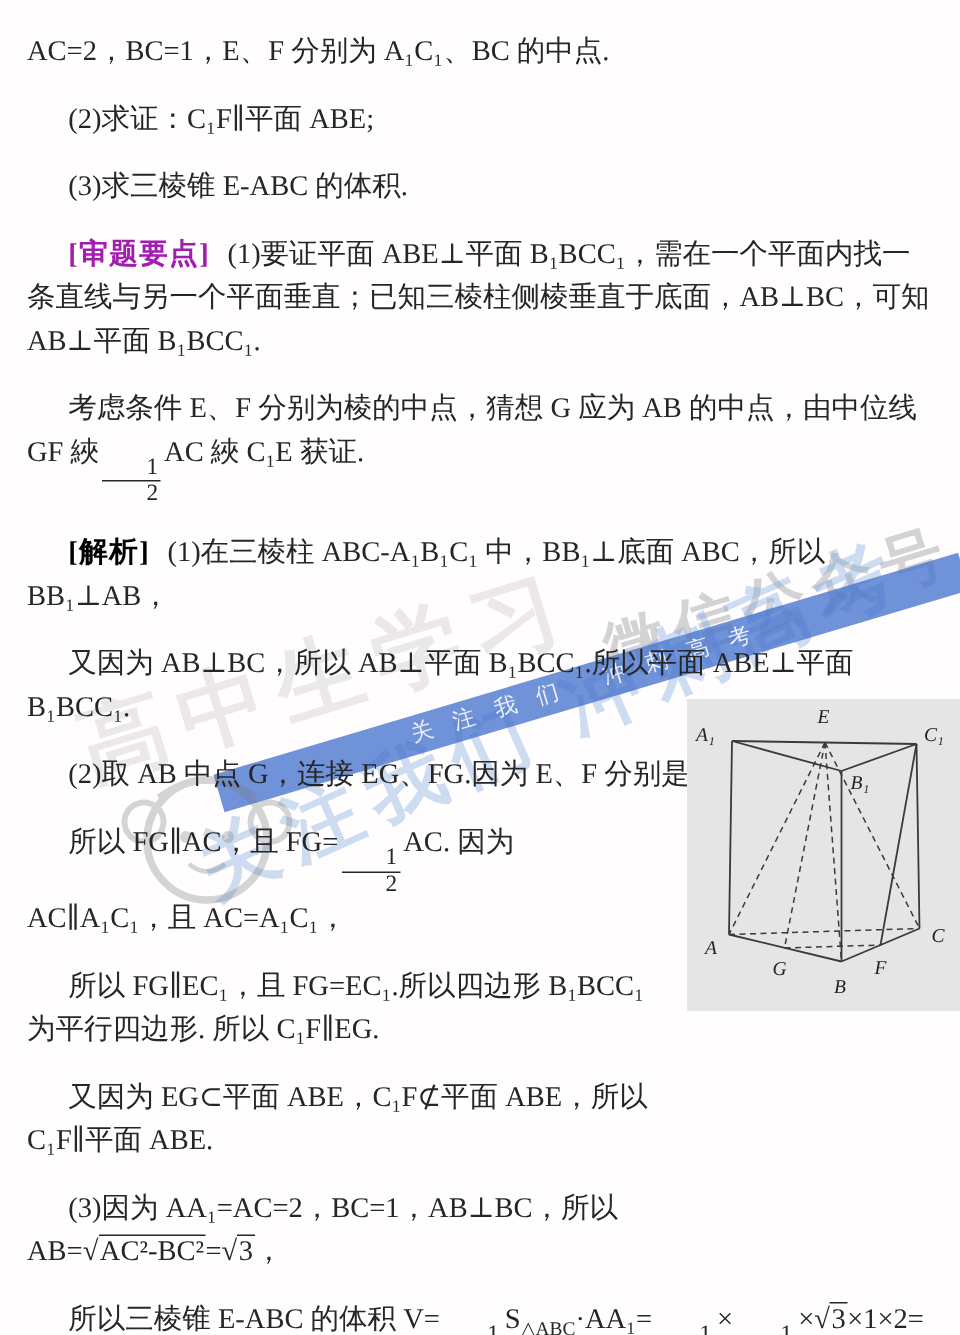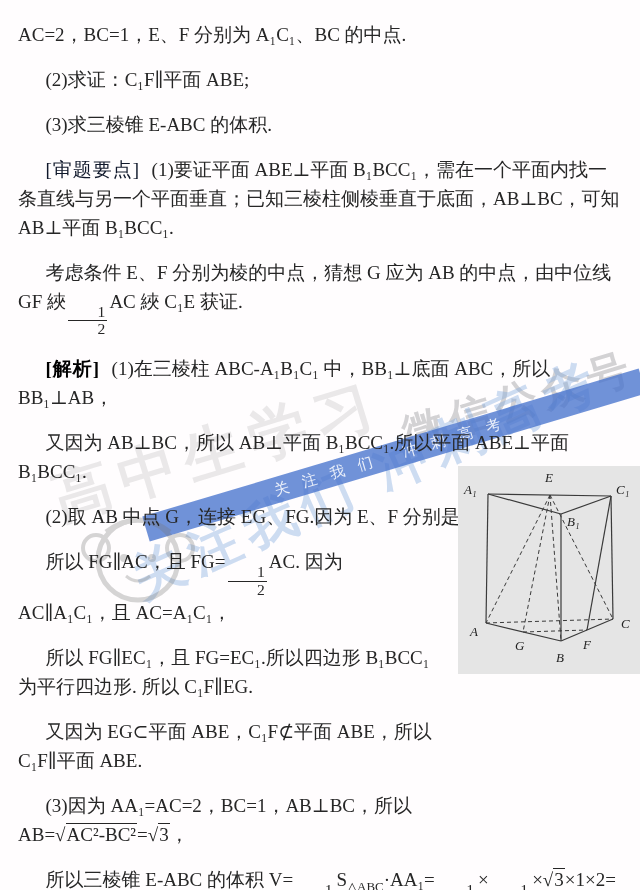--- a/index.html
+++ b/index.html
@@ -6,21 +6,21 @@
   body{
     width:640px;height:890px;position:relative;overflow:hidden;
     background:#fffdfe;
     font-family:"Liberation Serif","DejaVu Serif",serif;
     color:#262626;
   }
   .doc{position:relative;z-index:2;padding:4px 2px 0 2px;font-size:19px;line-height:29px;}
   p{margin:16px;}
   .indent{text-indent:1.45em;}
   .gap-top{margin-top:11px;}
-  .label-shenti{color:#0f172a;font-weight:normal;letter-spacing:1px;}
+  .label-shenti{color:#a21caf;font-weight:bold;letter-spacing:1px;}
   .label-jiexi{color:#000000;font-weight:bold;letter-spacing:1px;}
   .lbl{margin-right:0.6em;}
   .wrap-zone{margin-right:182px;}
   .frac{display:inline-flex;flex-direction:column;vertical-align:-0.55em;text-align:center;
         font-size:0.82em;line-height:1.08;margin:0 2px;}
   .frac .fnum{border-bottom:1.2px solid currentColor;padding:0 2px;display:block;}
   .frac .fden{display:block;padding:0 2px;}
   .sqrt{white-space:nowrap;}
   .sqrt .ovl{border-top:1.2px solid currentColor;padding:0 1px;}
   sub{font-size:0.68em;}

